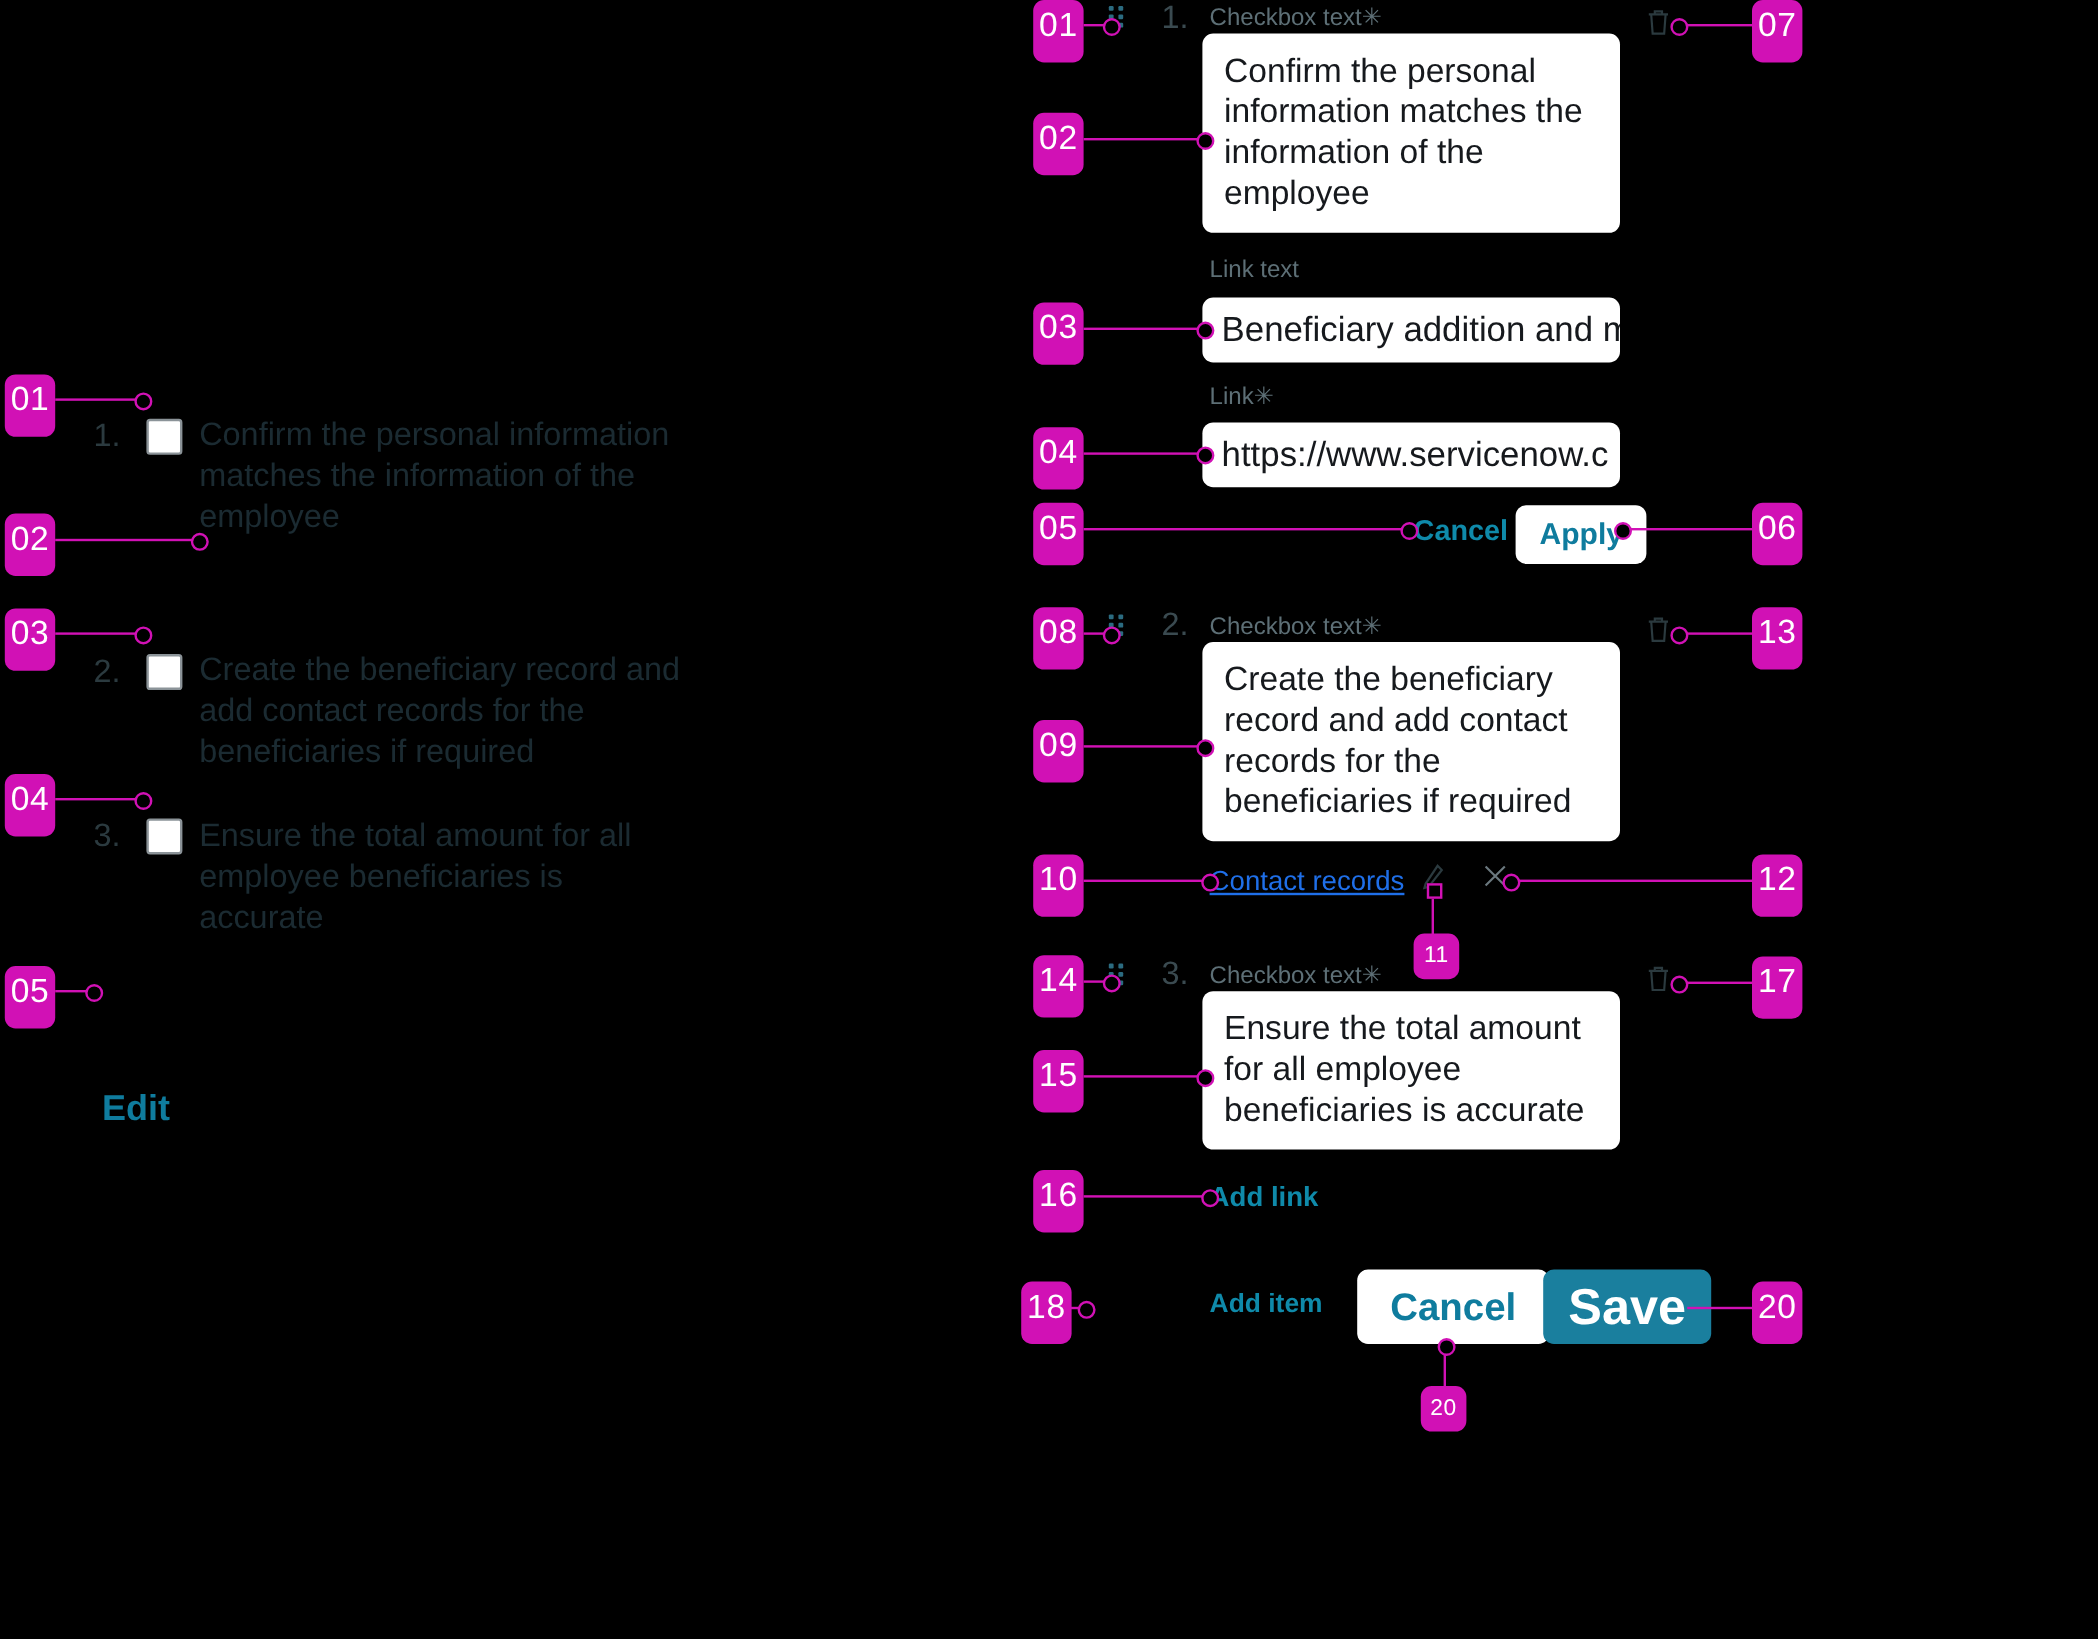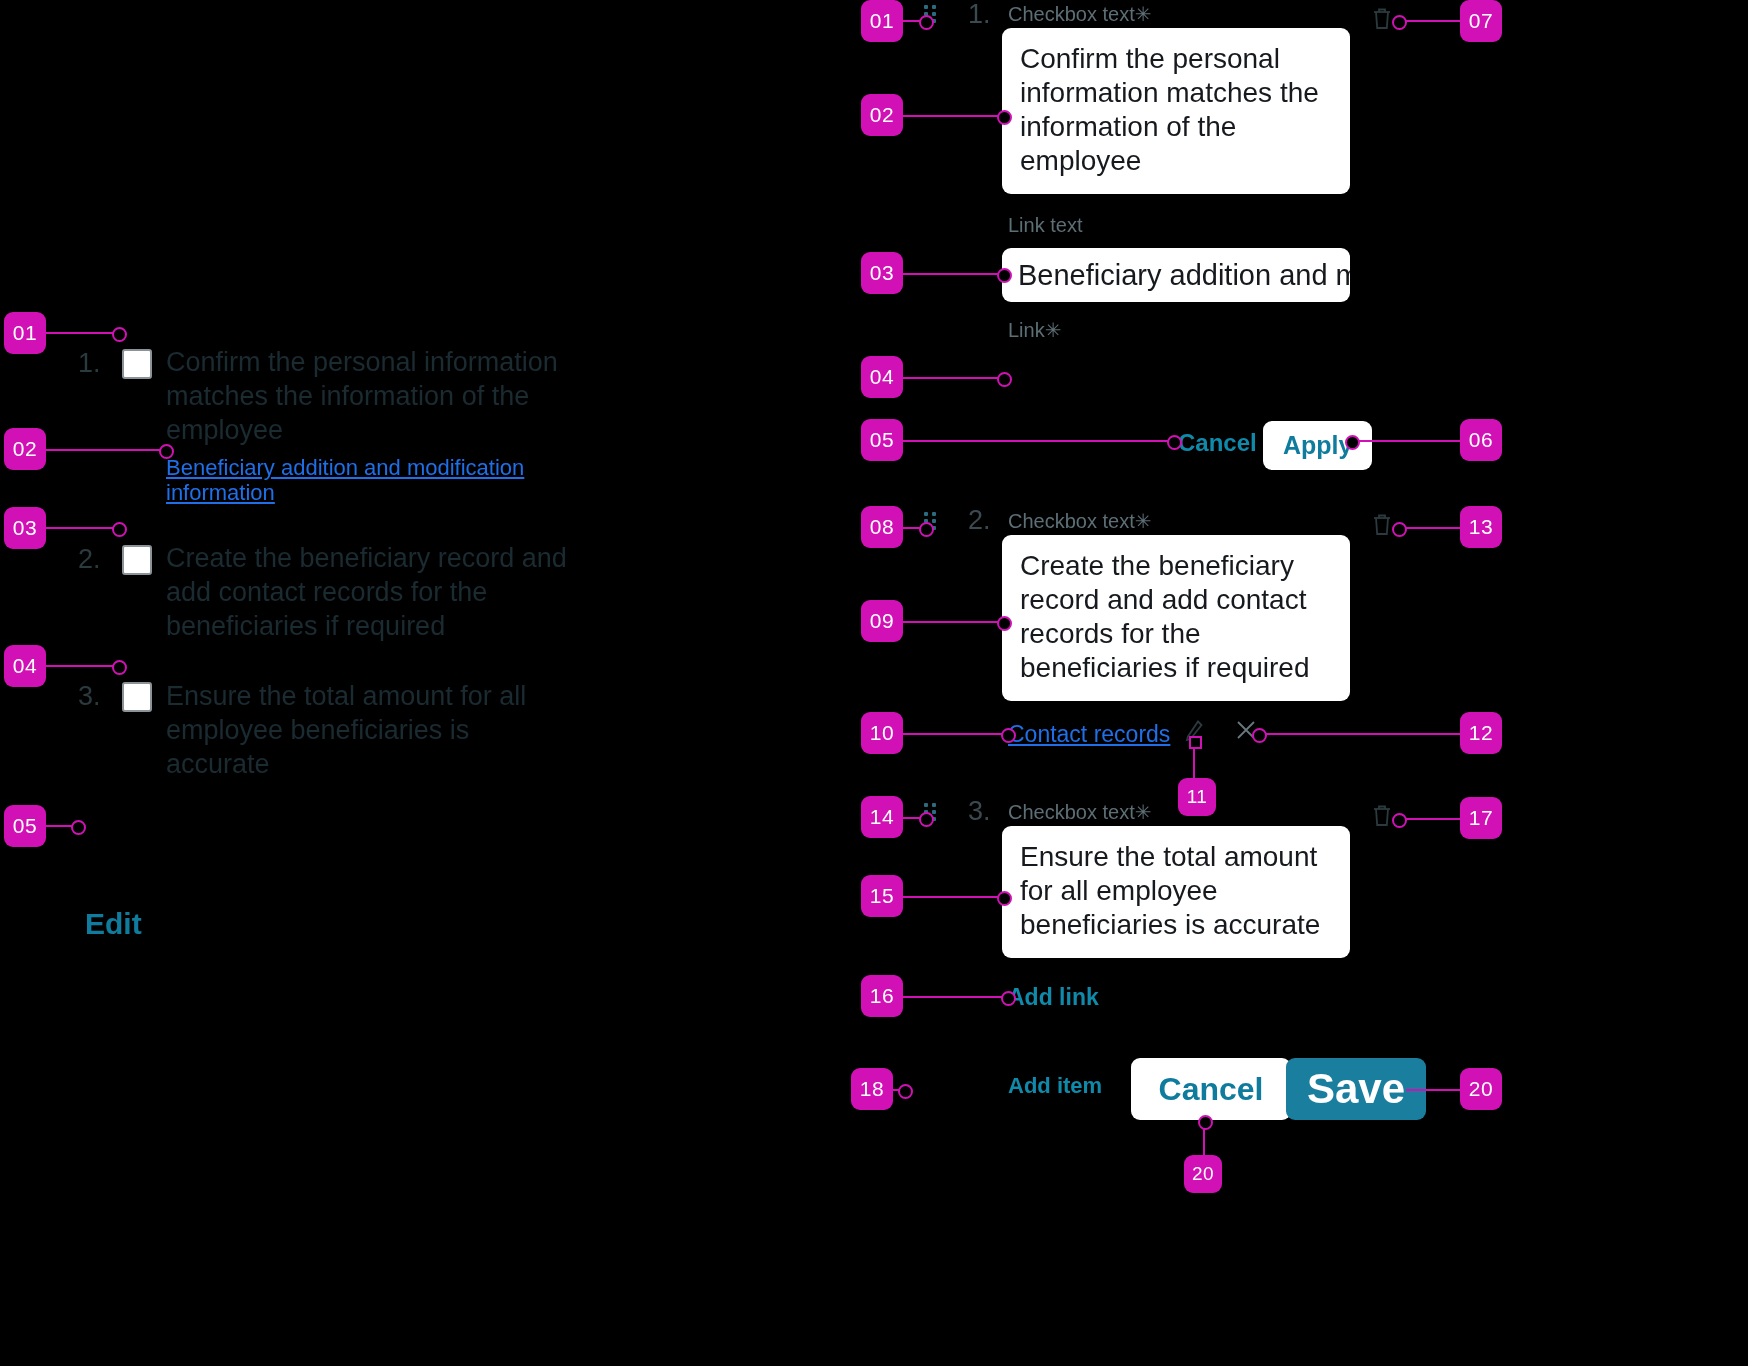--- a/index.html
+++ b/index.html
@@ -13,25 +13,25 @@
     position: relative;
     overflow: hidden;
     font-family: "Liberation Sans", sans-serif;
     -webkit-font-smoothing: antialiased;
   }
 
   
   .badge {
     position: absolute;
     width: 42px;
-    height: 42px;
+    height: 52px;
     border-radius: 9px;
     background: #D111B5;
     color: #ffffff;
-    font-size: 21px;
+    font-size: 28px;
     line-height: 42px;
     text-align: center;
     font-family: "Liberation Sans", sans-serif;
     letter-spacing: 0.5px;
     z-index: 40;
   }
   .badge.small { width: 38px; height: 38px; line-height: 38px; font-size: 19px; }
 
   
   .leader {
@@ -221,21 +221,20 @@
 </style>
 </head>
 <body>
 
 <div id="left-panel">
 
   <div class="ro-num" style="left:78px; top:348px;">1.</div>
   <div class="ro-box" style="left:122px; top:349px;"></div>
   <div class="ro-text" style="left:166px; top:345px; width:400px;">Confirm the personal information matches the information of the employee</div>
 
-  <div class="ro-link" style="left:166px; top:455px;">Beneficiary addition and modification information</div>
 
   <div class="ro-num" style="left:78px; top:544px;">2.</div>
   <div class="ro-box" style="left:122px; top:545px;"></div>
   <div class="ro-text" style="left:166px; top:541px; width:420px;">Create the beneficiary record and add contact records for the beneficiaries if required</div>
 
   <div class="ro-num" style="left:78px; top:681px;">3.</div>
   <div class="ro-box" style="left:122px; top:682px;"></div>
   <div class="ro-text" style="left:166px; top:679px; width:400px;">Ensure the total amount for all employee beneficiaries is accurate</div>
 
   <div class="ro-edit" style="left:85px; top:907px;">Edit</div>
@@ -272,20 +271,21 @@
   </div>
 
   <div class="textbox" style="left:102px; top:28px; width:348px; height:166px;">Confirm the personal information matches the information of the employee</div>
 
   <div class="field-label" style="left:108px; top:214px;">Link text</div>
   <div class="inputbox" style="left:102px; top:248px; width:348px;">Beneficiary addition and m</div>
 
   <div class="field-label" style="left:108px; top:318px;">
     <span>Link</span><span class="req">✳</span>
   </div>
+  <div class="inputbox" style="left:102px; top:352px; width:348px;">https://www.servicenow.c</div>
 
   <div class="btn btn-cancel-sm" style="left:278px; top:429px;">Cancel</div>
   <div class="btn btn-apply" style="left:363px; top:421px;">Apply</div>
 
   <span class="trash-icon" style="left:470px; top:6px;">
     <svg width="24" height="26" viewBox="0 0 24 26" fill="none" stroke="#2b3a3f" stroke-width="1.8">
       <path d="M4 6 h16"></path>
       <path d="M9 6 V3.5 h6 V6"></path>
       <path d="M6 6 l1.2 16 h9.6 L18 6"></path>
     </svg>

